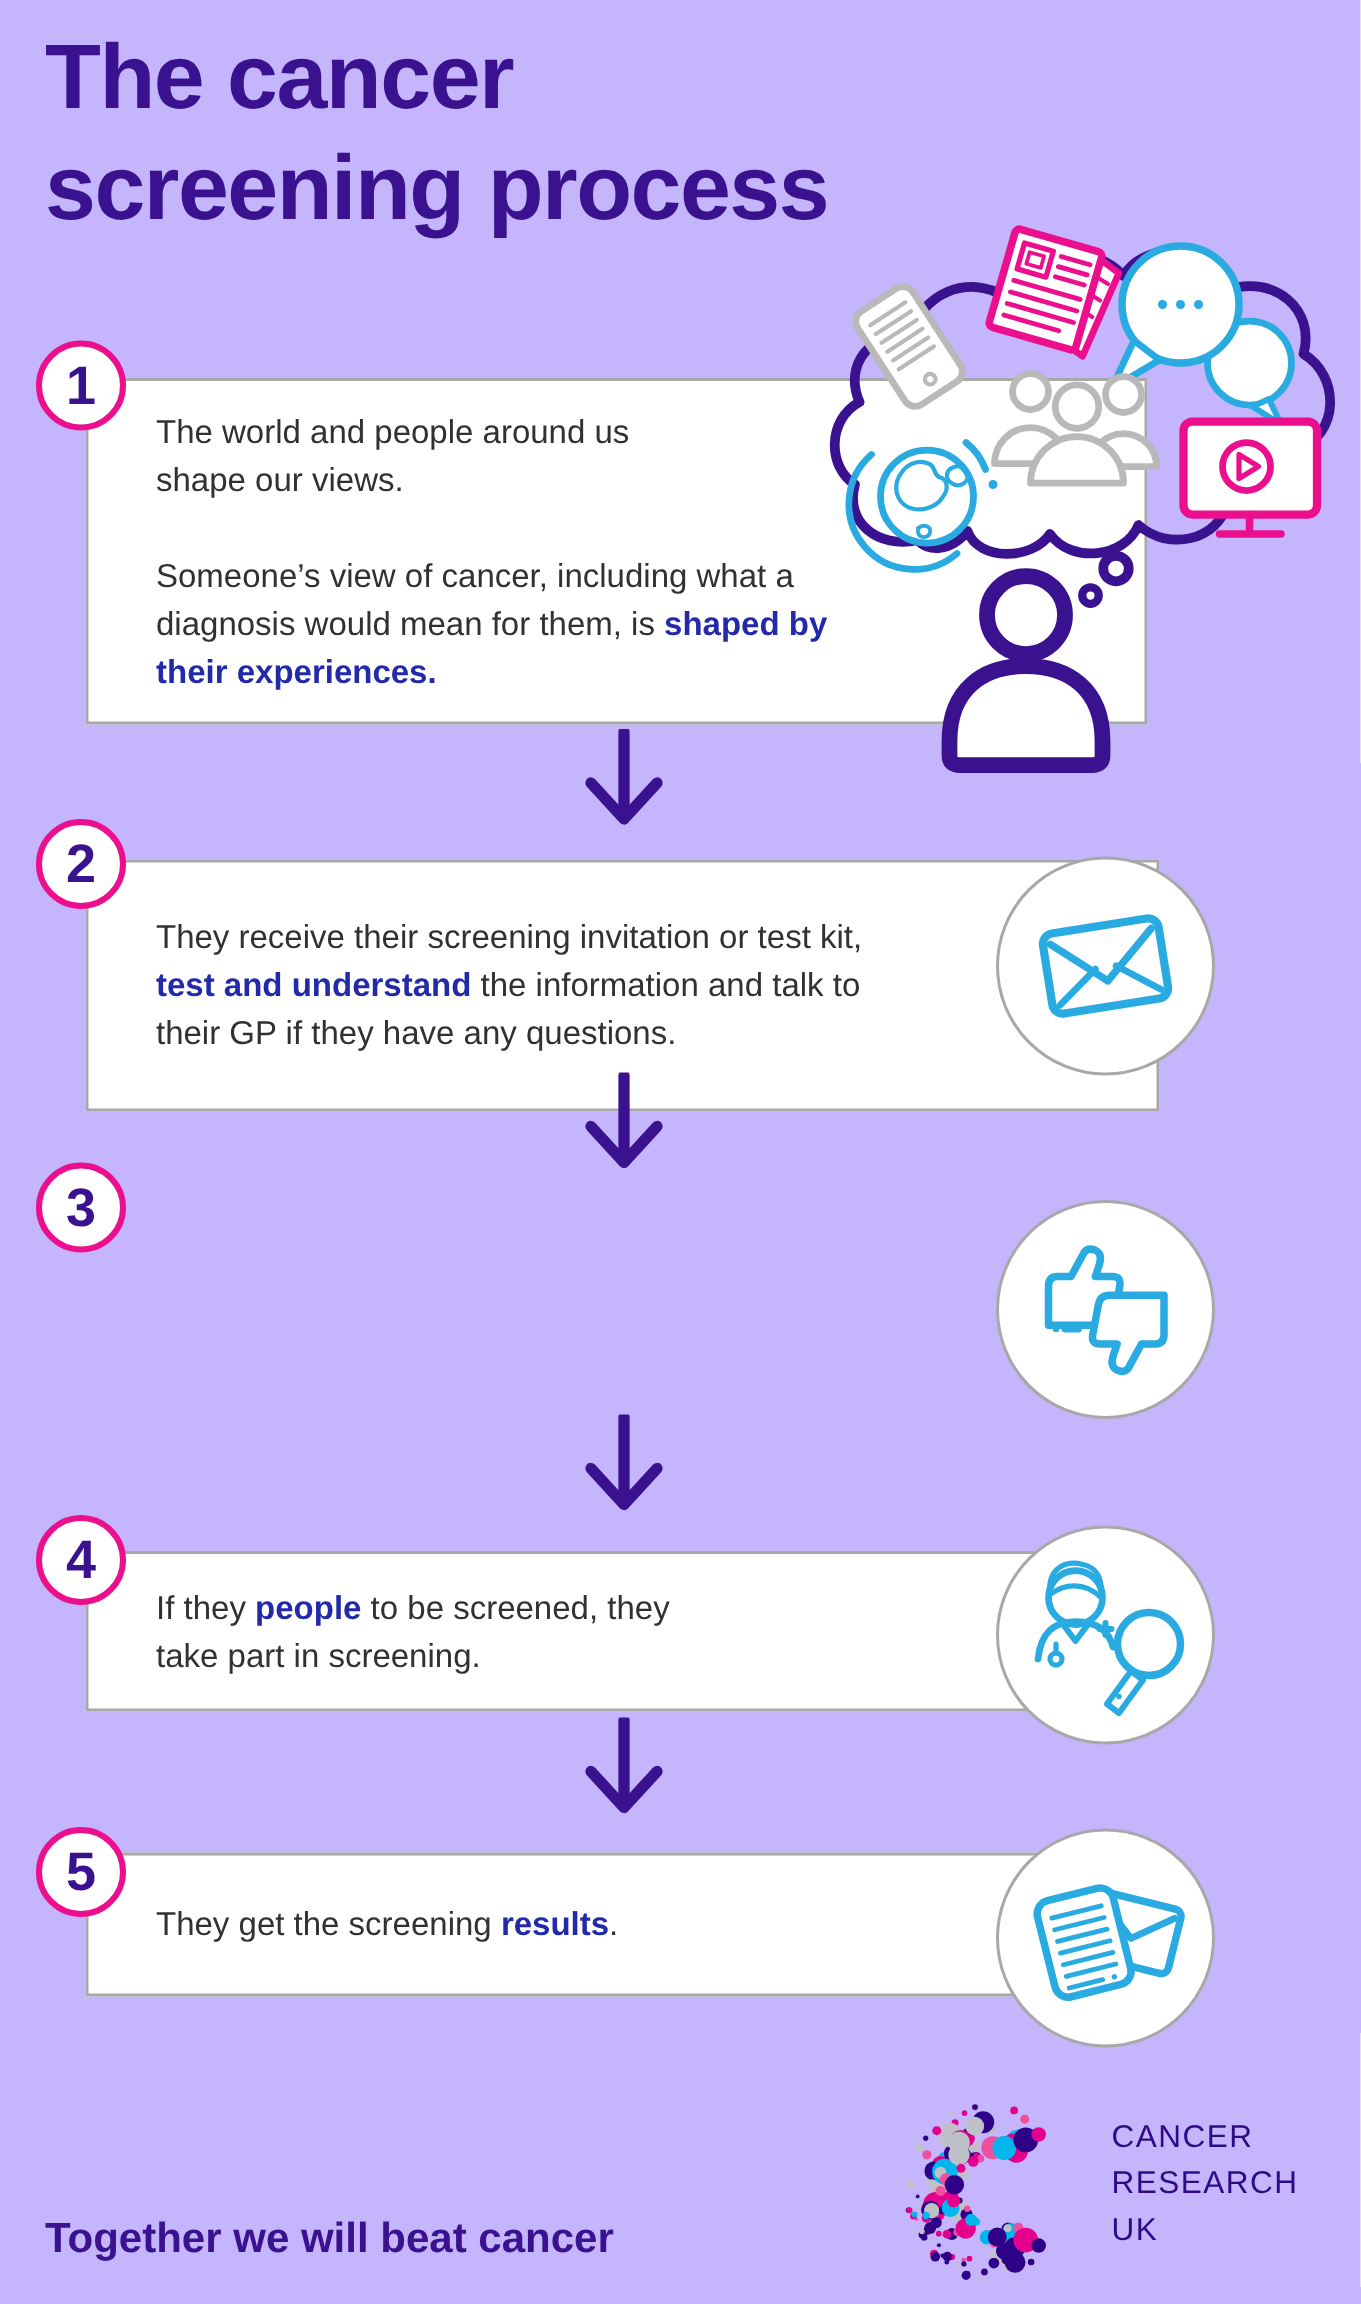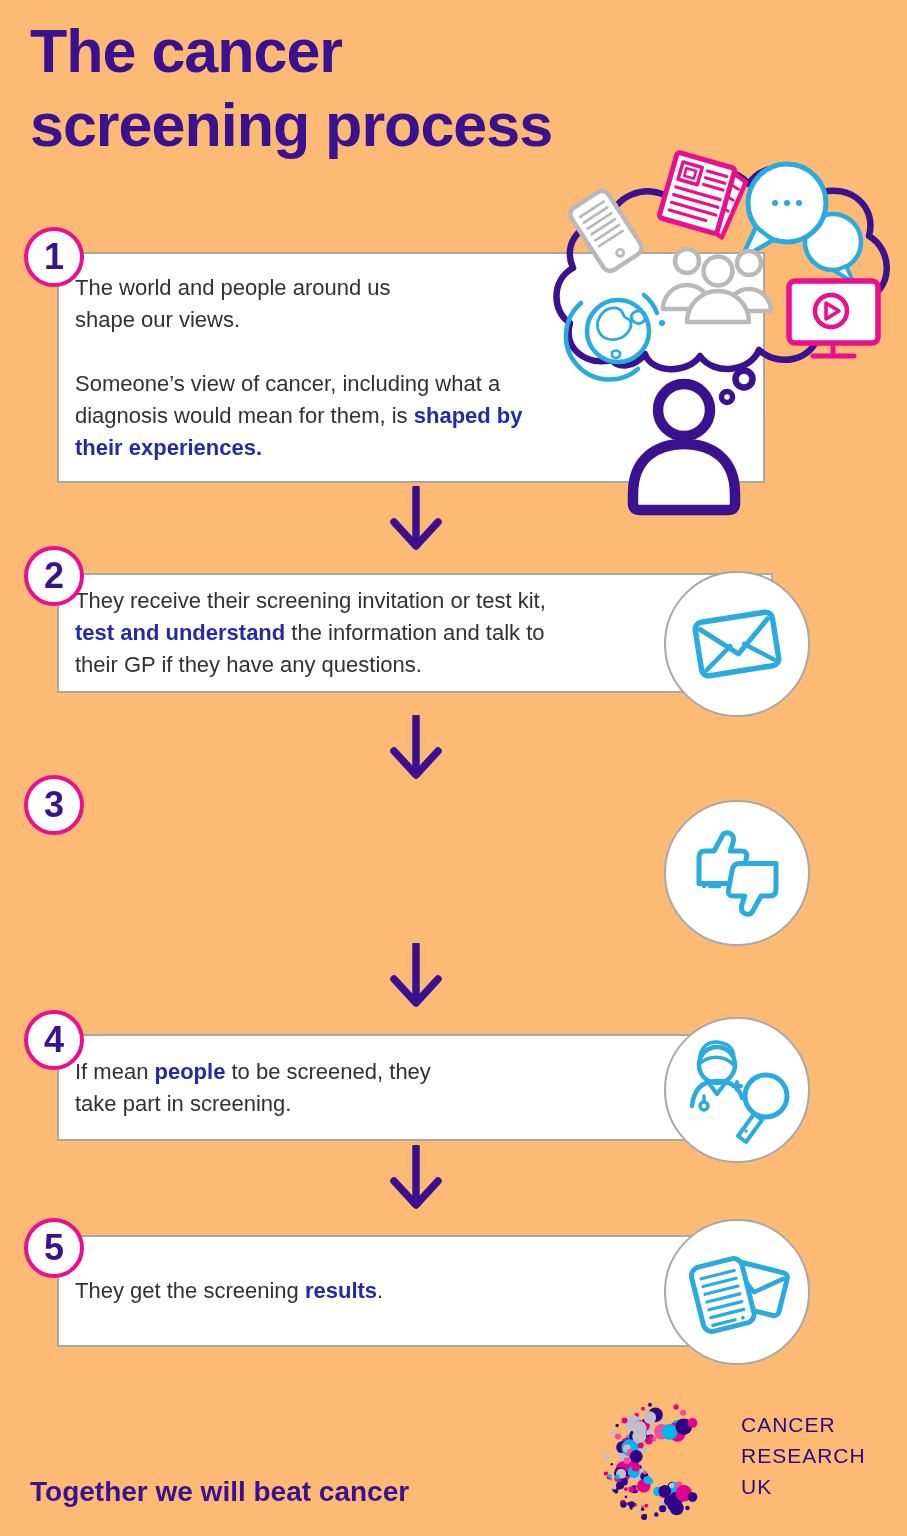--- a/index.html
+++ b/index.html
@@ -1,22 +1,22 @@
 <!DOCTYPE html>
 <html><head>
 <meta charset="utf-8">
 <style>
   html,body{margin:0;padding:0;background:#fff}
-  .page{position:relative;width:907px;height:1536px;background:#fdba74;overflow:hidden;
+  .page{position:relative;width:907px;height:1536px;background:#c4b5fd;overflow:hidden;
         font-family:"Liberation Sans","DejaVu Sans",sans-serif}
   .title{position:absolute;left:30px;top:14px;font-size:61px;line-height:74px;
          font-weight:600;color:#3a118f;letter-spacing:-1px}
   .step-box{position:absolute;left:57px;border:2px solid #a8a8a8;background:#fff;
             box-sizing:border-box;display:flex;align-items:center;z-index:1}
-  .box-text{padding-left:16px;font-size:22px;line-height:32px;color:#303035;white-space:pre-line}
+  .box-text{padding-left:45px;font-size:22px;line-height:32px;color:#303035;white-space:pre-line}
   .em{color:#232aaa;font-weight:bold}
   .num-circle{position:absolute;left:24px;width:60px;height:60px;box-sizing:border-box;
               border:4px solid #ec0f8d;border-radius:50%;background:#fff;display:flex;
               align-items:center;justify-content:center;font-size:36px;font-weight:600;
               color:#3a118f;z-index:5}
   .icon-circle{position:absolute;left:664px;width:146px;height:146px;box-sizing:border-box;
                border:2.5px solid #a8a8a8;border-radius:50%;background:#fff;display:flex;
                align-items:center;justify-content:center;z-index:3}
   .arrow{position:absolute;left:384px;z-index:2}
   .illustration{position:absolute;left:540px;top:140px;z-index:6;pointer-events:none}
@@ -51,21 +51,21 @@
   <svg class="arrow" style="top:486px" width="64" height="72" viewBox="0 0 64 72">
     <g stroke="#3a118f" stroke-width="7.5" fill="none" stroke-linecap="round" stroke-linejoin="round">
       <path d="M32 2 V55"></path>
         <path d="M10 36 L32 60 L54 36"></path>
     </g>
   </svg>
 
   <div class="num-circle" style="top:546px">
     <span>2</span>
   </div>
-  <div class="step-box" style="top:573px;width:716px;height:120px">
+  <div class="step-box" style="top:573px;width:716px;height:168px">
     <div class="box-text"><span>They receive their screening invitation or test kit,
 </span><span class="em">test and understand</span><span> the information and talk to
 their GP if they have any questions.</span></div>
   </div>
   <div class="icon-circle" style="top:571px">
     <svg width="104" height="104" viewBox="-52 -52 104 104">
       <g transform="rotate(-9)" stroke="#29abe2" fill="none" stroke-linecap="round" stroke-linejoin="round">
         <rect x="-39" y="-27" width="78" height="54" rx="7" stroke-width="5.5"></rect>
         <path d="M -34 -20 L 0 10 L 34 -20" stroke-width="5"></path>
         <path d="M -34 21 L -7 1 M 34 21 L 7 1" stroke-width="4.5"></path>
@@ -101,21 +101,21 @@
     <g stroke="#3a118f" stroke-width="7.5" fill="none" stroke-linecap="round" stroke-linejoin="round">
       <path d="M32 2 V55"></path>
         <path d="M10 36 L32 60 L54 36"></path>
     </g>
   </svg>
 
   <div class="num-circle" style="top:1010px">
     <span>4</span>
   </div>
   <div class="step-box" style="top:1034px;width:716px;height:107px">
-    <div class="box-text"><span>If mean </span><span class="em">people</span><span> to be screened, they
+    <div class="box-text"><span>If they </span><span class="em">people</span><span> to be screened, they
 take part in screening.</span></div>
   </div>
   <div class="icon-circle" style="top:1017px">
     <svg width="110" height="110" viewBox="-55 -55 110 110">
       <g stroke="#29abe2" fill="#fff" stroke-linecap="round" stroke-linejoin="round">
         <circle cx="-20" cy="-25" r="18" stroke-width="4.5"></circle>
         <path d="M -37 -27 C -39 -45 -26 -50 -15 -47 C -6 -45 -3 -38 -3 -31 L -3 -25 C -14 -36 -28 -34 -37 -27 Z" fill="none" stroke-width="3.5"></path>
         <path d="M -45 16 C -43 -3 -33 -9 -20 -9 C -7 -9 2 -4 5 8" fill="none" stroke-width="4.5"></path>
         <path d="M -29 -8 L -20 4 L -11 -8" fill="none" stroke-width="4"></path>
         <path d="M -33 6 V 11" fill="none" stroke-width="3.5"></path>
@@ -131,21 +131,21 @@
   <svg class="arrow" style="top:1145px" width="64" height="72" viewBox="0 0 64 72">
     <g stroke="#3a118f" stroke-width="7.5" fill="none" stroke-linecap="round" stroke-linejoin="round">
       <path d="M32 2 V55"></path>
         <path d="M10 36 L32 60 L54 36"></path>
     </g>
   </svg>
 
   <div class="num-circle" style="top:1218px">
     <span>5</span>
   </div>
-  <div class="step-box" style="top:1235px;width:716px;height:112px">
+  <div class="step-box" style="top:1235px;width:716px;height:96px">
     <div class="box-text"><span>They get the screening </span><span class="em">results</span><span>.</span></div>
   </div>
   <div class="icon-circle" style="top:1219px">
     <svg width="110" height="110" viewBox="-55 -55 110 110">
       <g stroke="#29abe2" fill="#fff" stroke-linecap="round" stroke-linejoin="round">
         <g transform="translate(16,0) rotate(14)">
           <rect x="-28" y="-26" width="58" height="44" rx="5" stroke-width="5"></rect>
           <path d="M -24 -20 L 1 0 L 26 -20" fill="none" stroke-width="4.5"></path>
         </g>
         <g transform="translate(-14,4) rotate(-14)">

